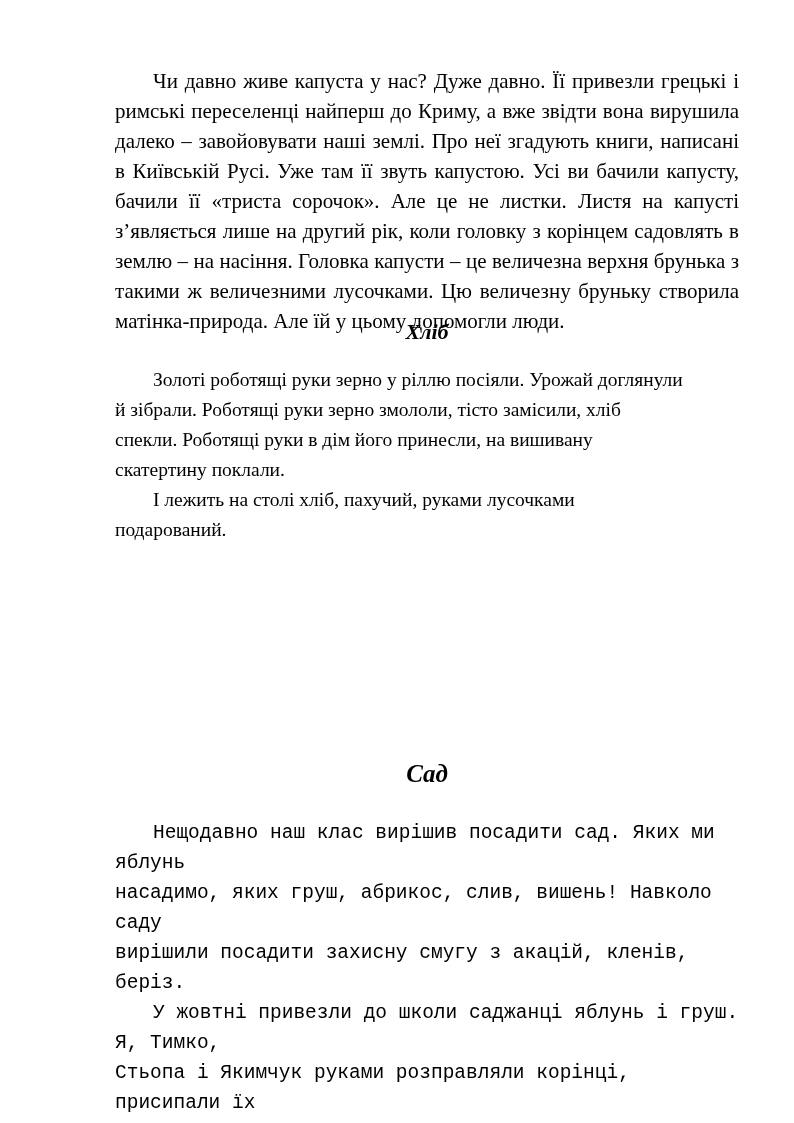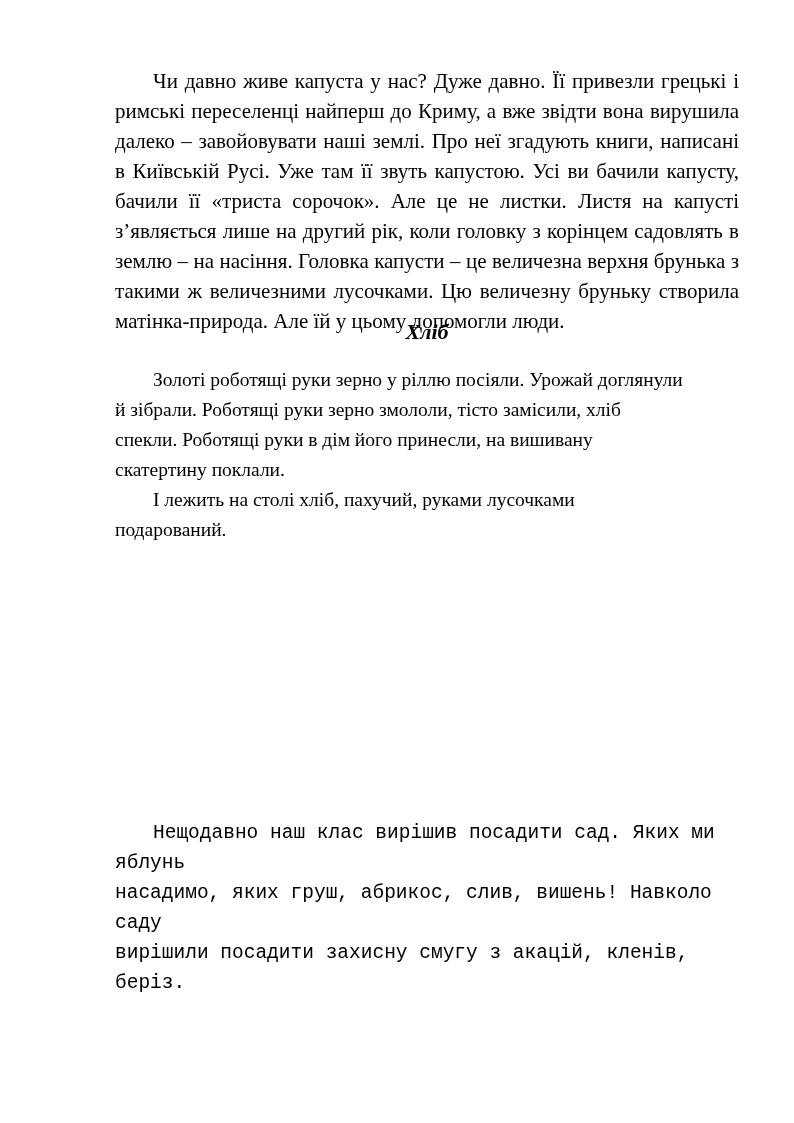--- a/index.html
+++ b/index.html
@@ -77,20 +77,25 @@
 
   <div class="text-block" style="top: 365px;">
     <p class="para-flow indented">Золоті роботящі руки зерно у ріллю посіяли. Урожай доглянули
 й зібрали. Роботящі руки зерно змололи, тісто замісили, хліб
 спекли. Роботящі руки в дім його принесли, на вишивану
 скатертину поклали.</p>
     <p class="para-flow indented">І лежить на столі хліб, пахучий, руками лусочками
 подарований.</p>
   </div>
 
+  <div class="text-block" style="top: 760px;">
+    <h2 class="heading heading-garden">Сад</h2>
+  </div>
 
   <div class="text-block" style="top: 818px; font-family: Liberation Mono, monospace;">
     <p class="para-flow indented">Нещодавно наш клас вирішив посадити сад. Яких ми яблунь
 насадимо, яких груш, абрикос, слив, вишень! Навколо саду
 вирішили посадити захисну смугу з акацій, кленів, беріз.</p>
+    <p class="para-flow indented">У жовтні привезли до школи саджанці яблунь і груш. Я, Тимко,
+Стьопа і Якимчук руками розправляли корінці, присипали їх</p>
   </div>
 
 </div>
 
 </body></html>

